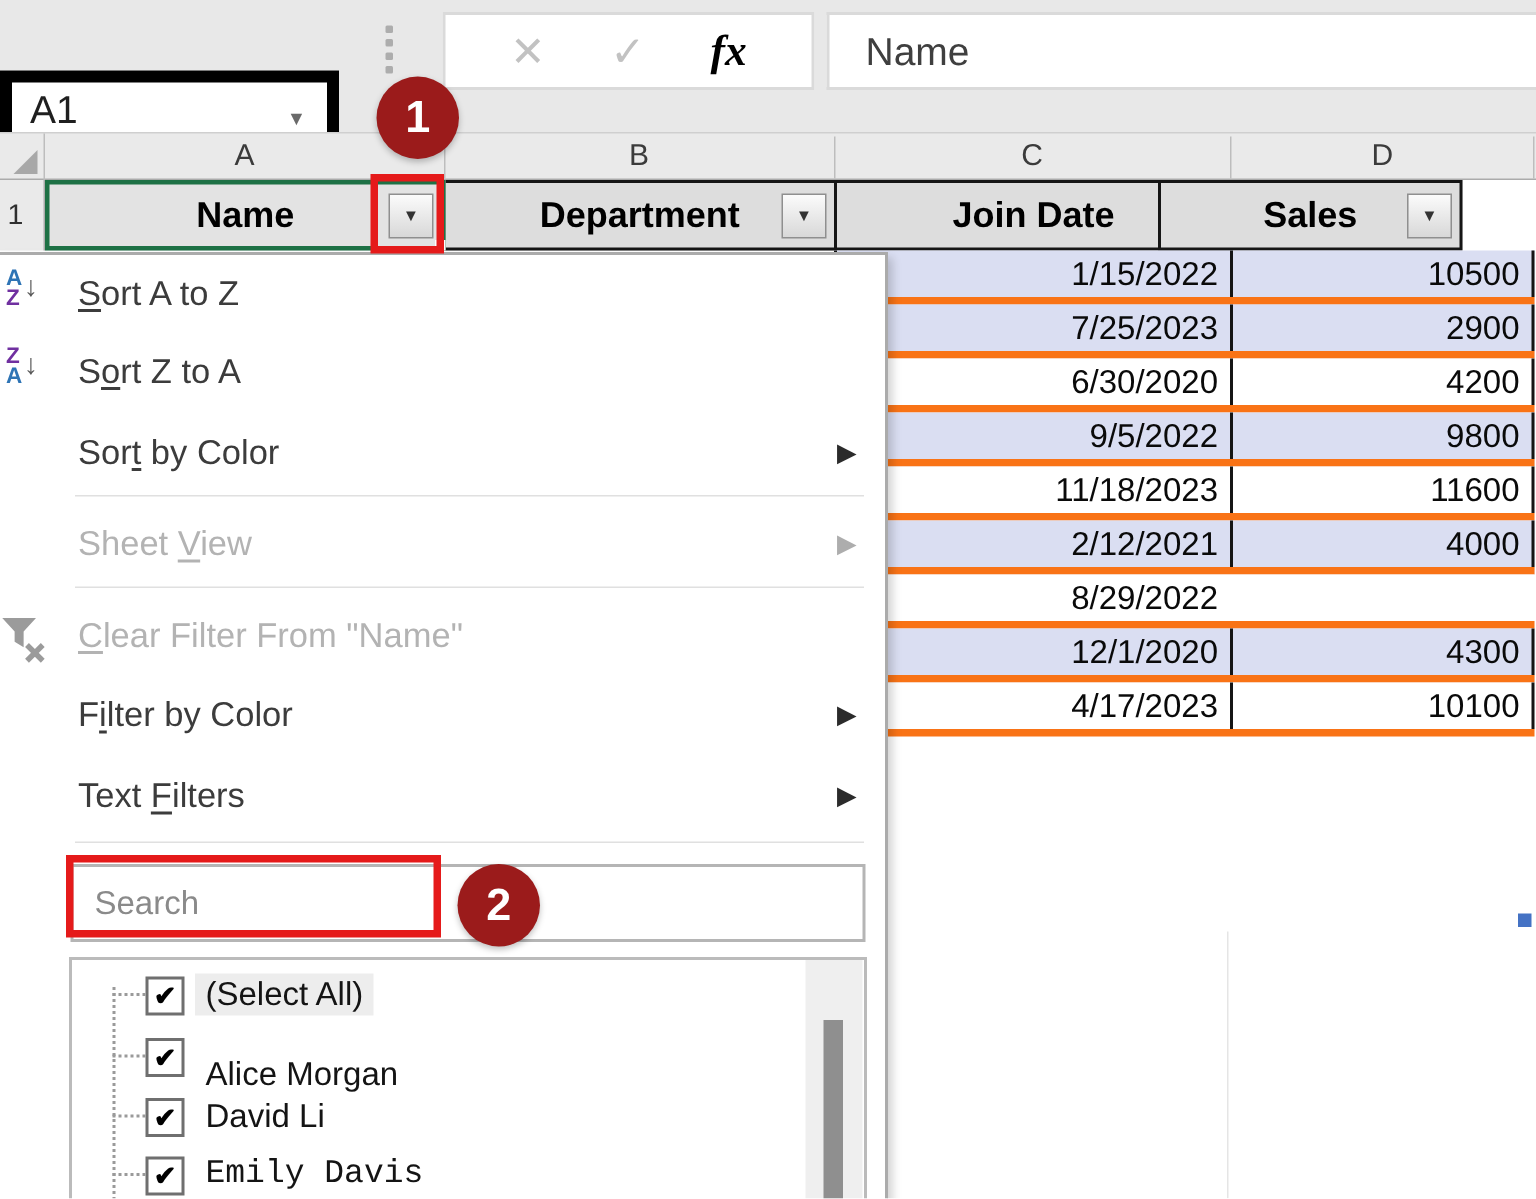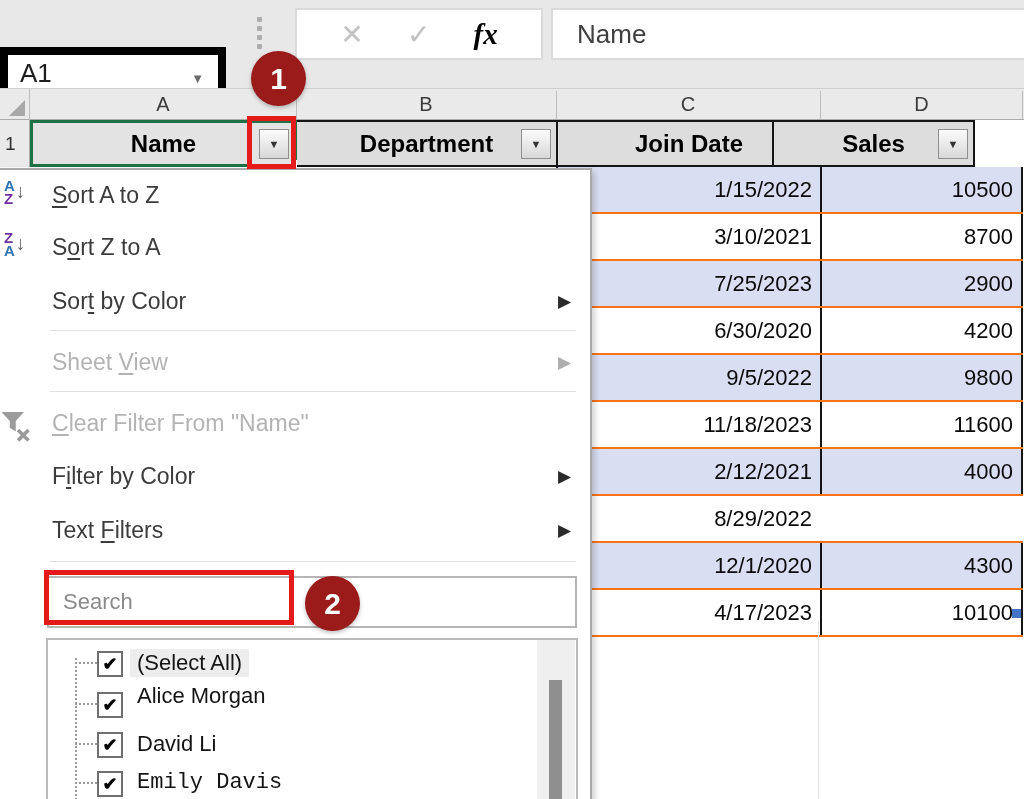--- a/index.html
+++ b/index.html
@@ -41,21 +41,21 @@
          box-sizing:border-box;display:flex;align-items:center;justify-content:center;
          font-weight:bold;font-size:24px;color:#000;}
   .hcell.selected{border:3px solid #1E7145;background:#E3E3E3;z-index:2;}
   .fbtn{position:absolute;right:5px;top:50%;transform:translateY(-50%);width:30px;height:30px;
         background:linear-gradient(#FBFBFB,#D8D8D8);border:1px solid #8F8F8F;box-sizing:border-box;
         display:flex;align-items:center;justify-content:center;font-size:11px;color:#333;}
   .notch{position:absolute;right:-3px;bottom:-3px;width:7px;height:7px;background:#fff;}
 
   
   .grid{position:absolute;left:556px;top:167px;width:467px;}
-  .drow{display:flex;height:47px;border-bottom:2px solid #f97316;box-sizing:border-box;background:#fff;}
+  .drow{display:flex;height:36px;border-bottom:5px solid #f97316;box-sizing:border-box;background:#fff;}
   .drow.band{background:#DADEF2;}
   .dcell{display:flex;align-items:center;justify-content:flex-end;box-sizing:border-box;
          font-size:22px;color:#0a0a0a;padding-right:8px;}
   .dcell.date{width:264px;border-left:2px solid #151515;}
   .dcell.sales{width:203px;border-left:2px solid #151515;border-right:2px solid #151515;}
   .fillhandle{position:absolute;left:1012px;top:609px;width:9px;height:9px;background:#4472C4;z-index:1;}
   .stub{position:absolute;left:818px;top:621px;width:1px;height:178px;background:#E5E5E5;}
 
   
   .menu{position:absolute;left:-4px;top:168px;width:596px;height:640px;background:#fff;
@@ -161,24 +161,20 @@
     <span class="fbtn">
       <span>▼</span>
     </span>
   </div>
 
   <div class="grid">
     <div class="drow band">
         <div class="dcell date">1/15/2022</div>
         <div class="dcell sales">10500</div>
       </div>
-    <div class="drow">
-        <div class="dcell date">3/10/2021</div>
-        <div class="dcell sales">8700</div>
-      </div>
     <div class="drow band">
         <div class="dcell date">7/25/2023</div>
         <div class="dcell sales">2900</div>
       </div>
     <div class="drow">
         <div class="dcell date">6/30/2020</div>
         <div class="dcell sales">4200</div>
       </div>
     <div class="drow band">
         <div class="dcell date">9/5/2022</div>
@@ -261,21 +257,21 @@
       <div class="treeh" style="top:22px;"></div>
       <div class="cb" style="top:11px;">
           <span>✔</span>
         </div>
       <div class="llabel hl" style="top:9px;">(Select All)</div>
 
       <div class="treeh" style="top:63px;"></div>
       <div class="cb" style="top:52px;">
           <span>✔</span>
         </div>
-      <div class="llabel" style="top:42px;">Alice Morgan</div>
+      <div class="llabel" style="top:62px;">Alice Morgan</div>
 
       <div class="treeh" style="top:103px;"></div>
       <div class="cb" style="top:92px;">
           <span>✔</span>
         </div>
       <div class="llabel" style="top:90px;">David Li</div>
 
       <div class="treeh" style="top:142px;"></div>
       <div class="cb" style="top:131px;">
           <span>✔</span>

